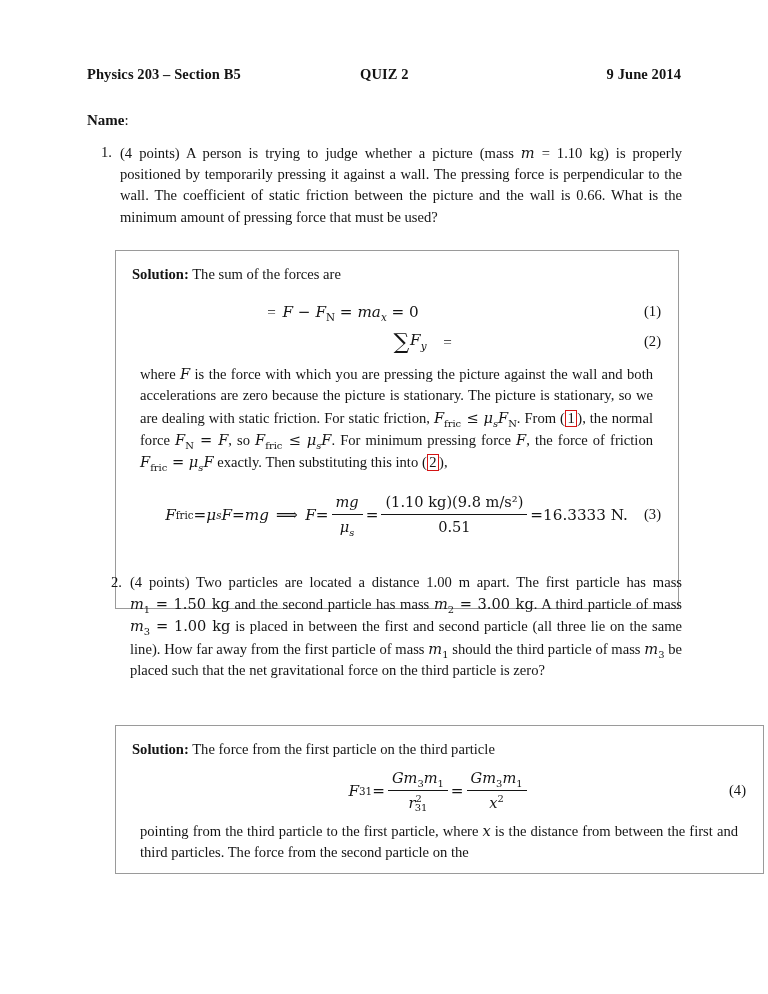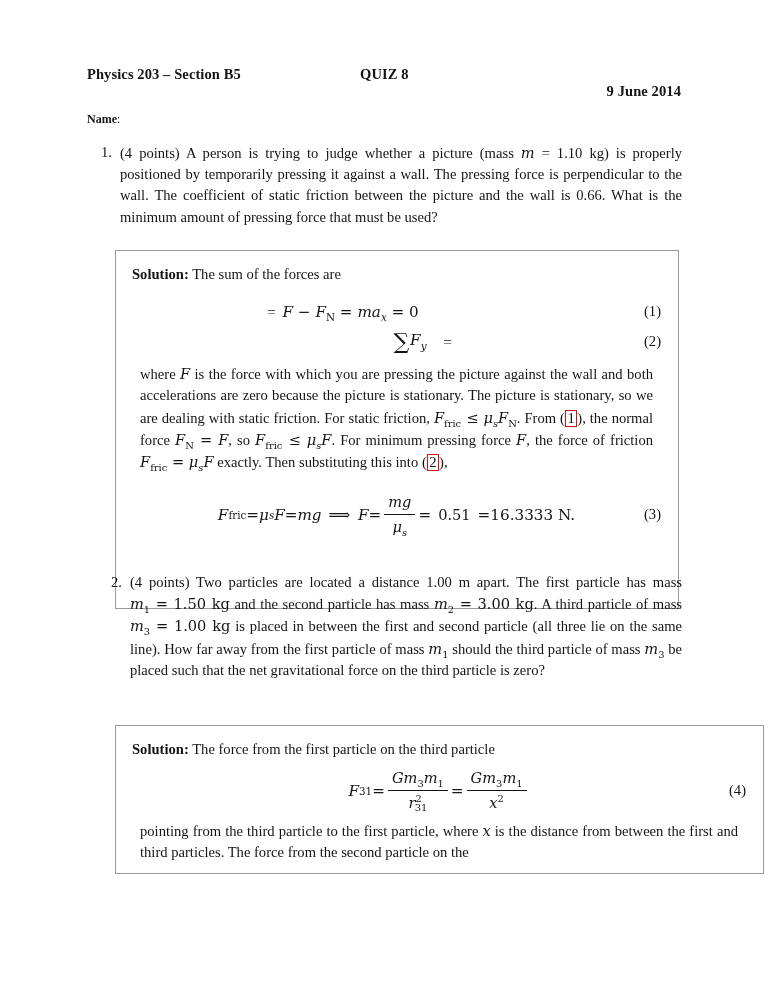--- a/index.html
+++ b/index.html
@@ -29,35 +29,34 @@
     position: absolute;
     left: 87px;
     top: 66px;
     width: 594px;
     display: flex;
     justify-content: space-between;
     align-items: baseline;
     font-weight: bold;
     font-size: 14.5px;
     letter-spacing: .1px;
-    flex-direction: column;
   }
   .header .course { flex: 0 0 auto; }
   .header .quiz {
     position: absolute;
     left: 273px;
     top: 0;
   }
   .header .date { flex: 0 0 auto; margin-left: auto; }
 
   .name-line {
     position: absolute;
     left: 87px;
     top: 112px;
-    font-size: 12px;
+    font-size: 15px;
   }
   .name-line b { font-weight: bold; }
 
   
   .problem {
     position: absolute;
     font-size: 14.6px;
     line-height: 1.455;
     text-align: justify;
     text-justify: inter-word;
@@ -181,21 +180,21 @@
   .nb { white-space: nowrap; }
   .thin { letter-spacing: .6px; }
 </style>
 </head>
 <body>
 
 <div class="page">
 
   <div class="header">
     <span class="course">Physics 203 – Section B5</span>
-    <span class="quiz">QUIZ 8</span>
+    <span class="quiz">QUIZ 2</span>
     <span class="date">9 June 2014</span>
   </div>
 
   <div class="name-line">
     <b>Name</b><span>:</span>
   </div>
 
   <div class="problem" id="problem-1">
     <span class="num">1.</span>
     <div class="body">
@@ -243,20 +242,21 @@
               <span>mg</span>
               <span class="mathup thin" style="margin:0 7px;">⟹</span>
               <span>F</span>
               <span class="mathup"> = </span>
               <span class="frac small">
                 <span class="numer">mg</span>
                 <span class="denom"><span>μ</span><sub>s</sub></span>
               </span>
               <span class="mathup"> = </span>
               <span class="frac small">
+                <span class="numer mathup">(1.10 kg)(9.8 m/s²)</span>
                 <span class="denom mathup">0.51</span>
               </span>
               <span class="mathup"> = </span>
               <span class="mathup">16.3333 N.</span>
             </span>
           <span class="eqnum">(3)</span>
         </div>
       </div>
 
     </div>

